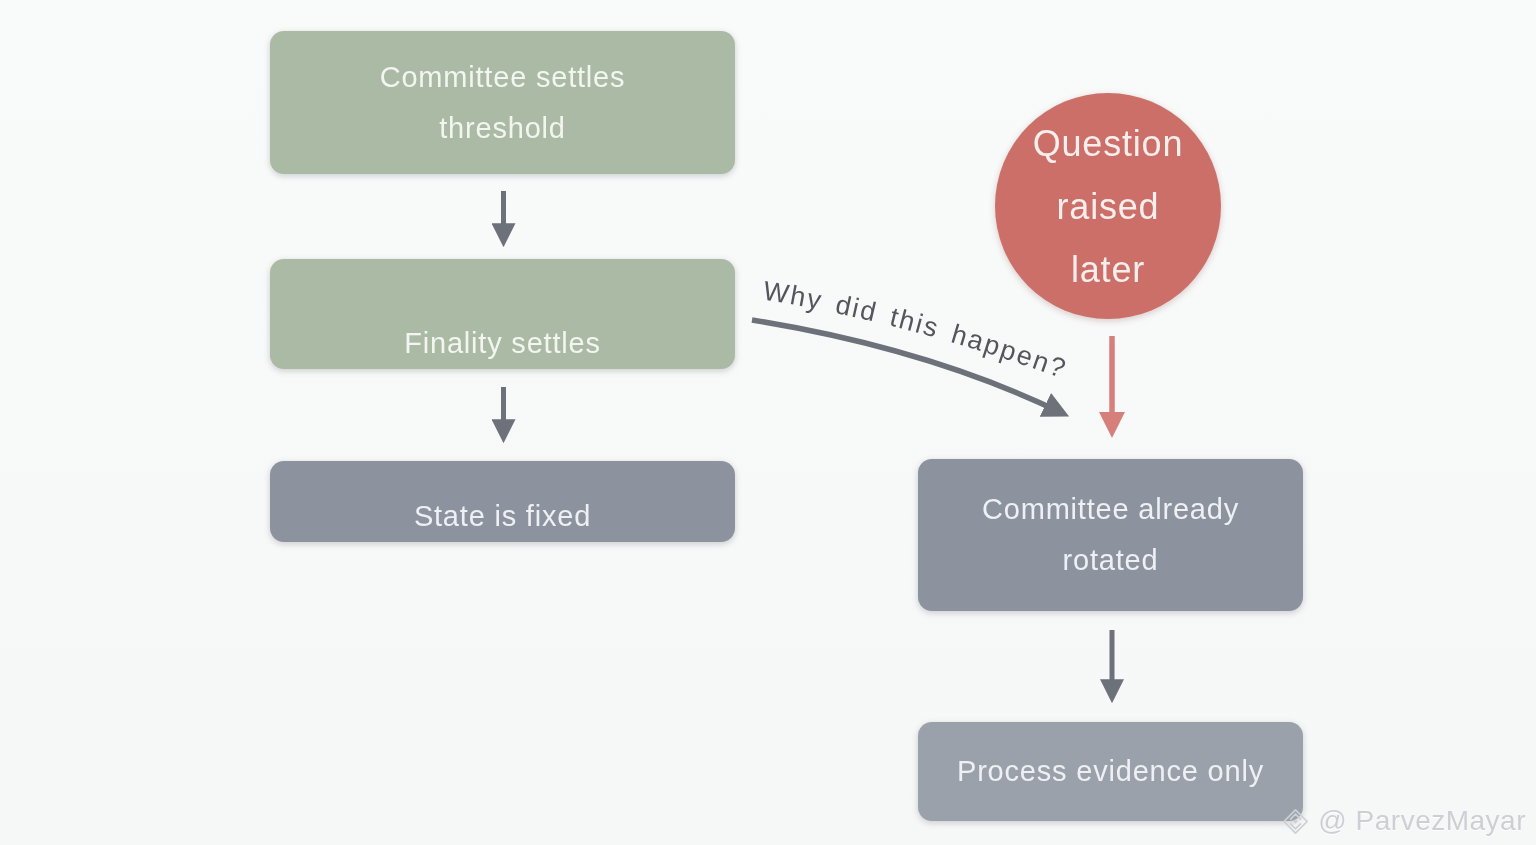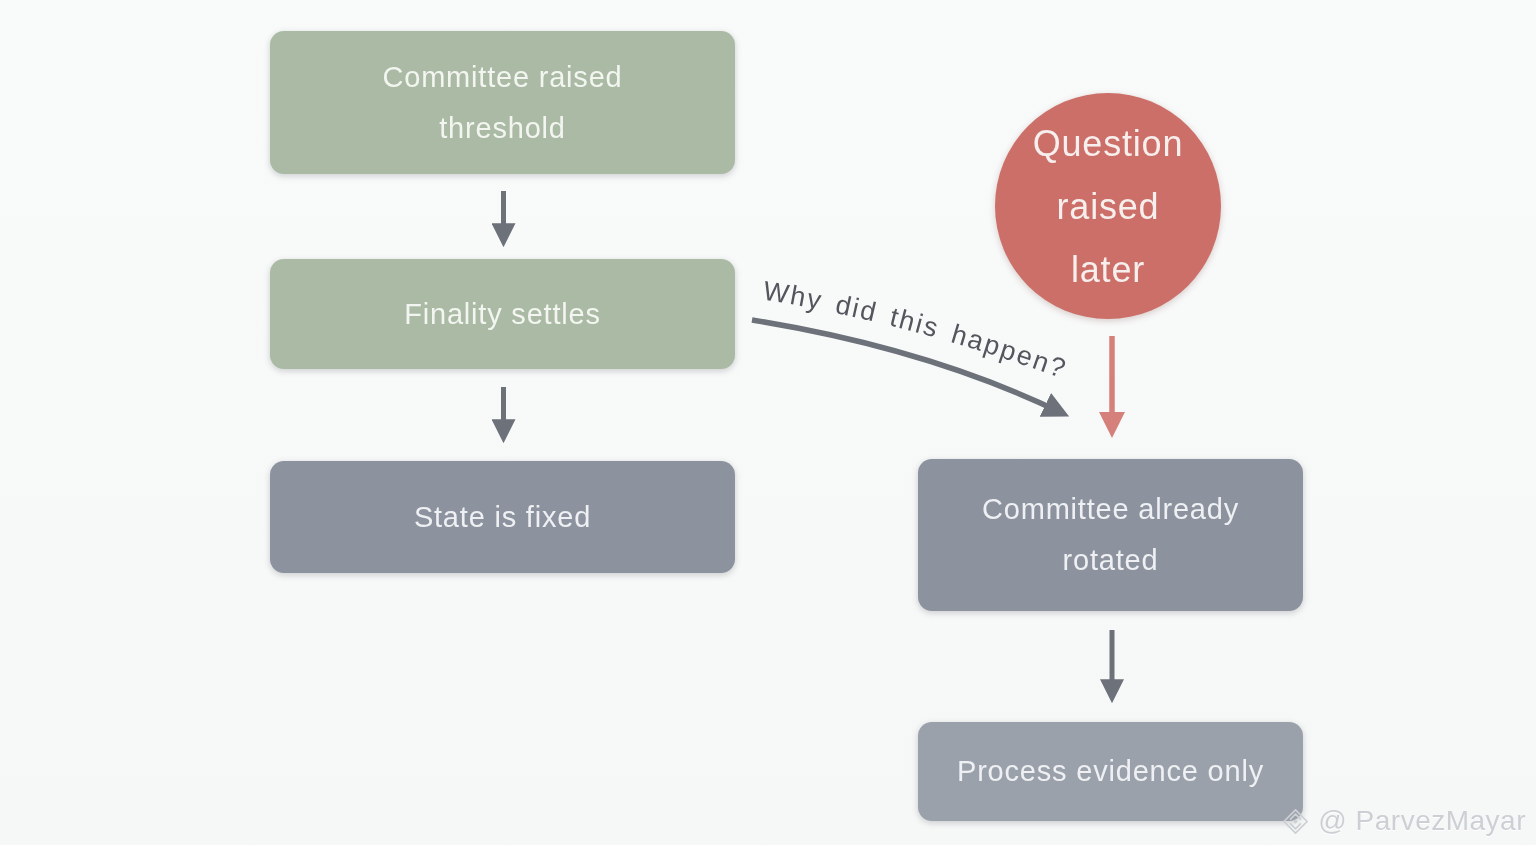--- a/index.html
+++ b/index.html
@@ -28,22 +28,22 @@
     letter-spacing: 0.8px;
     line-height: 1.75;
     box-shadow: 0 2px 6px rgba(90, 95, 102, 0.28);
   }
   .node.green { background: #aabaa4; }
   .node.gray  { background: #8c939e; color: #eef0f3; }
   .node.gray-light { background: #9aa1aa; color: #eef0f3; }
   .node .label { display: block; }
 
   #node-committee-threshold { left: 270px; top: 31px;  width: 465px; height: 143px; padding: 0 66px; box-sizing: content-box; width: 333px; }
-  #node-finality-settles    { left: 270px; top: 259px; width: 465px; height: 110px; }
-  #node-state-fixed         { left: 270px; top: 461px; width: 465px; height: 112px; }
+  #node-finality-settles    { left: 270px; top: 259px; width: 465px; height: 110px; align-items: flex-end; }
+  #node-state-fixed         { left: 270px; top: 461px; width: 465px; height: 81px; align-items: flex-end; }
   #node-committee-rotated   { left: 918px; top: 459px; width: 295px; height: 152px; padding: 0 45px; }
   #node-process-evidence    { left: 918px; top: 722px; width: 385px; height: 99px; white-space: nowrap; }
 
   .circle {
     position: absolute;
     left: 995px;
     top: 93px;
     width: 226px;
     height: 226px;
     border-radius: 50%;
@@ -87,21 +87,21 @@
     letter-spacing: 0.5px;
     text-shadow: 0 1px 0 #ffffff;
   }
 </style>
 </head>
 <body>
 
 <div class="canvas">
 
   <div class="node green" id="node-committee-threshold">
-    <span class="label">Committee raised threshold</span>
+    <span class="label">Committee settles threshold</span>
   </div>
 
   <div class="node green" id="node-finality-settles">
     <span class="label">Finality settles</span>
   </div>
 
   <div class="node gray" id="node-state-fixed">
     <span class="label">State is fixed</span>
   </div>
 

